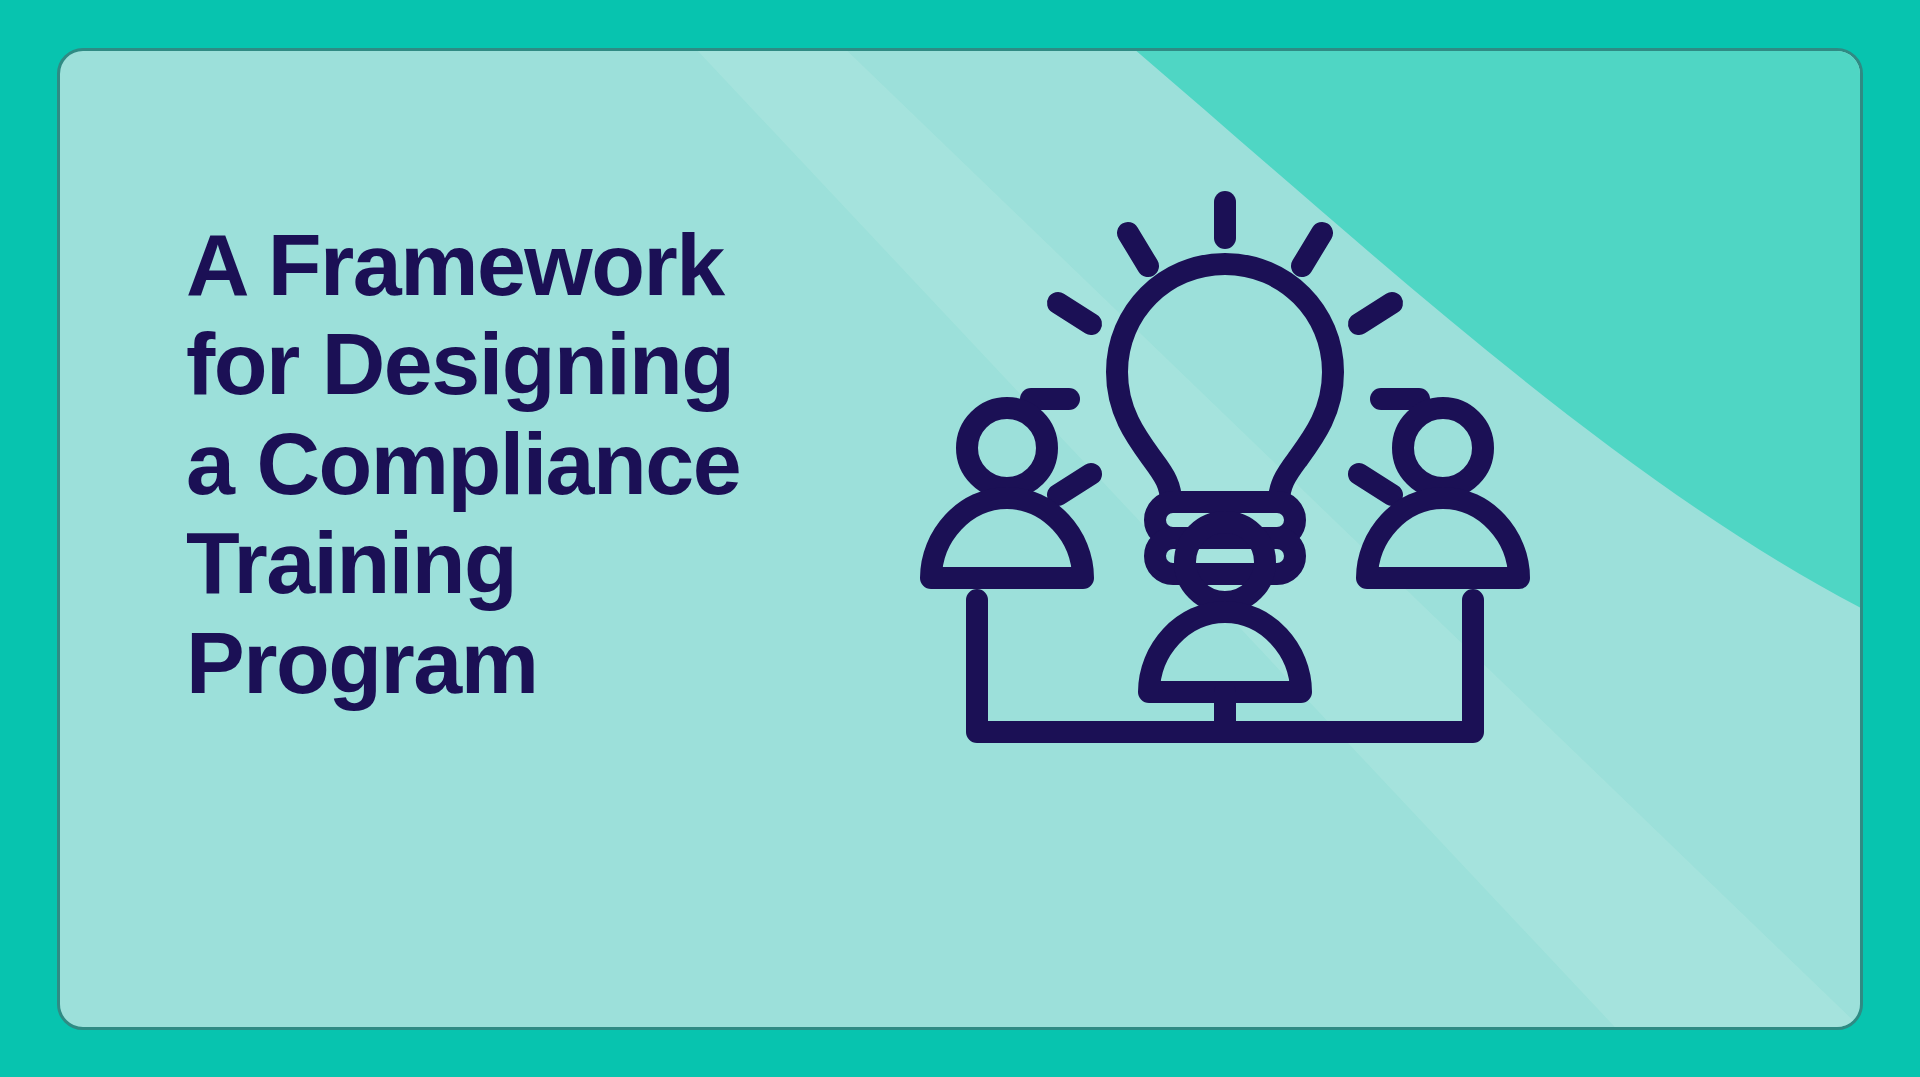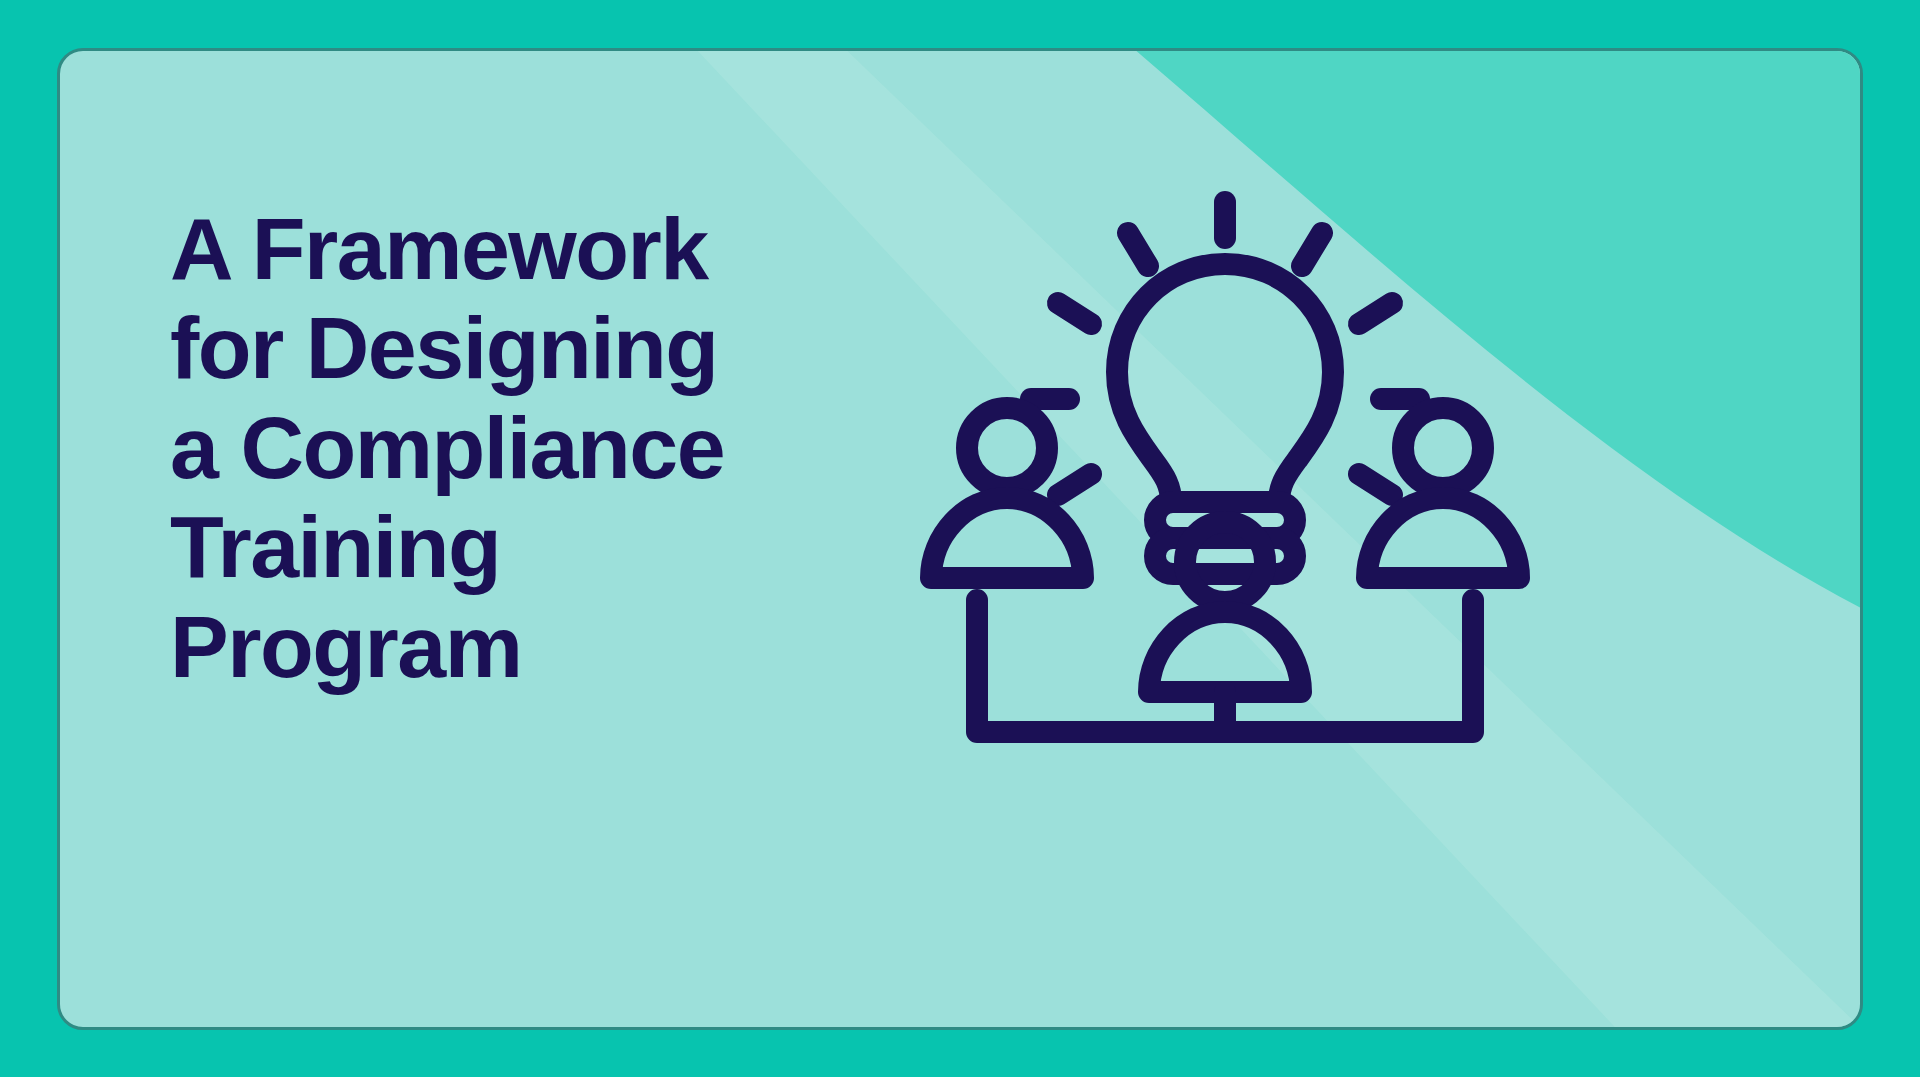--- a/index.html
+++ b/index.html
@@ -54,21 +54,21 @@
   }
 
   .headline-wrap {
     position: absolute;
     left: 110px;
     top: 148px;
     width: 800px;
   }
 
   .headline {
-    margin: 0;
+    margin: 16px;
     color: #1b1055;
     font-family: "Liberation Sans", sans-serif;
     font-weight: bold;
     font-size: 88px;
     line-height: 1.13;
     letter-spacing: -1.5px;
     white-space: pre-line;
   }
 
   

